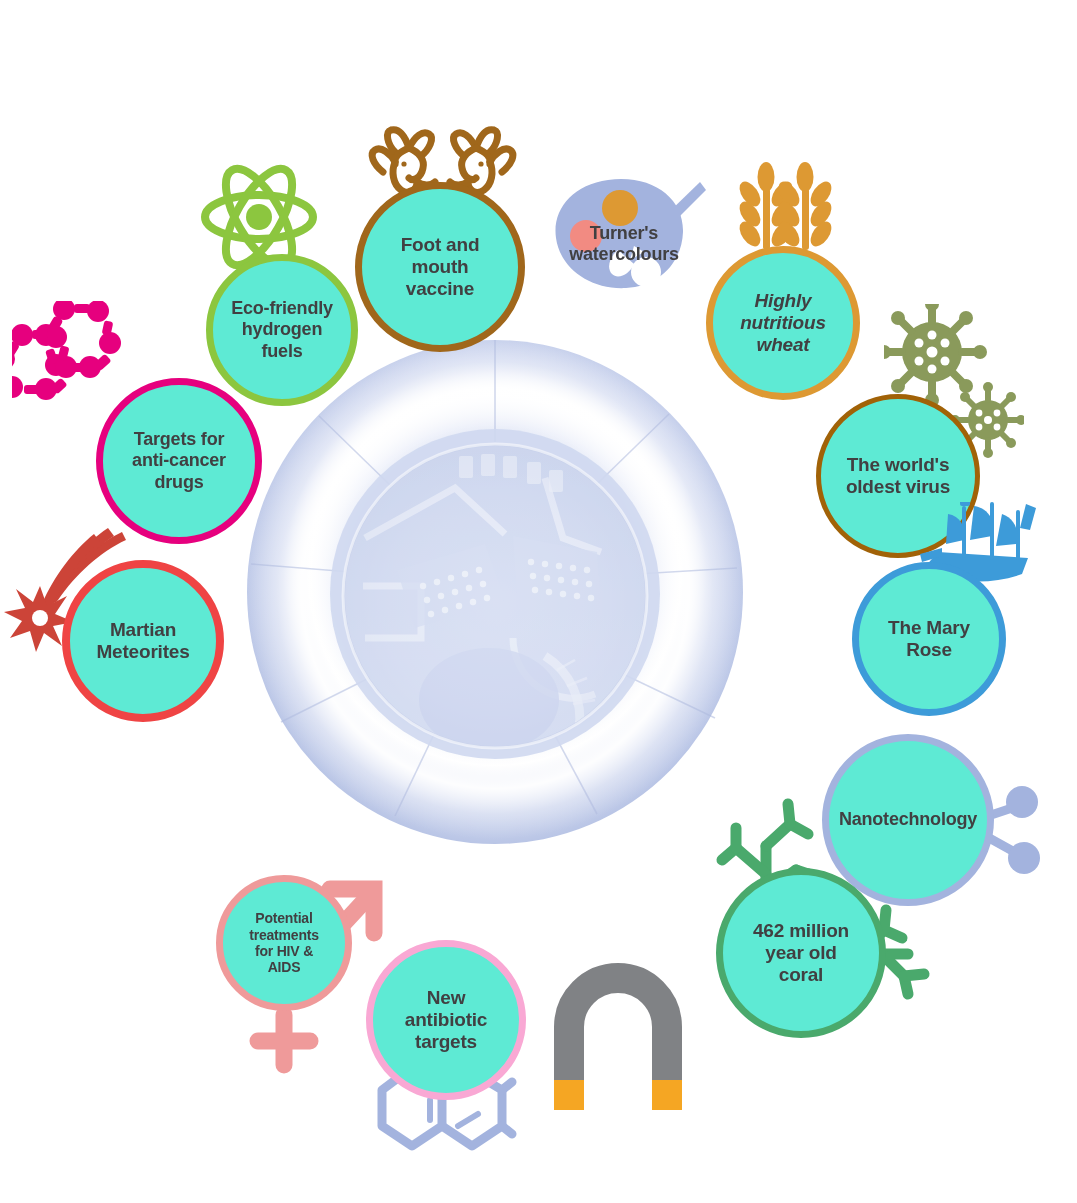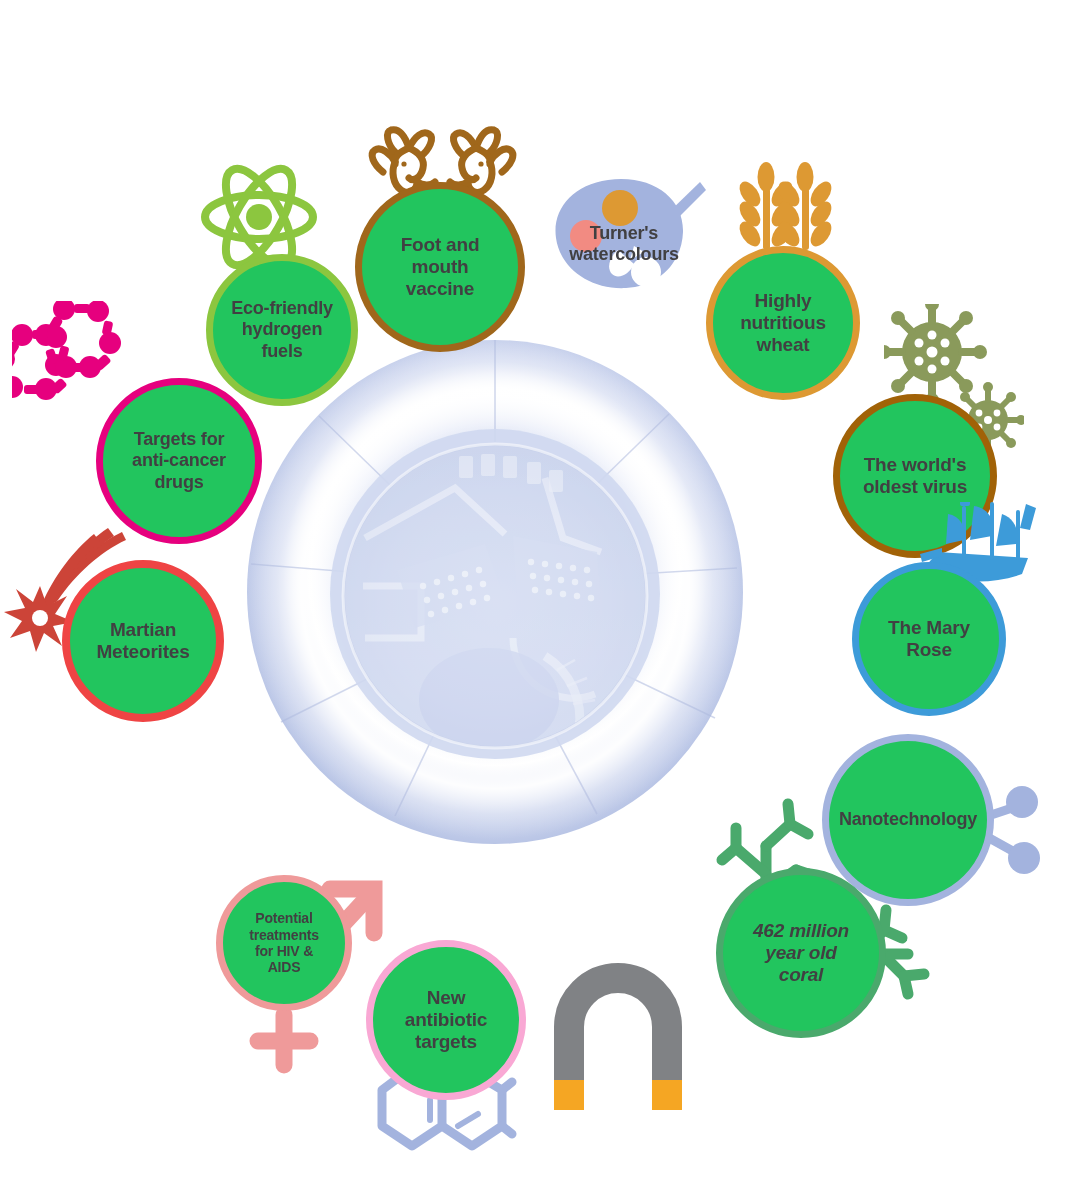--- a/index.html
+++ b/index.html
@@ -28,21 +28,21 @@
     height: 508px;
   }
 
   
   .node {
     position: absolute;
   }
   .node .ring {
     position: absolute;
     border-radius: 50%;
-    background: #22c55e;
+    background: #5eead4;
     box-sizing: border-box;
     display: flex;
     align-items: center;
     justify-content: center;
     text-align: center;
   }
   .node .ring .lbl {
     color: #414042;
     font-weight: bold;
     line-height: 1.17;
@@ -323,21 +323,21 @@
           <ellipse cx="53" cy="34" rx="8" ry="14" transform="rotate(-35 53 34)"></ellipse>
           <ellipse cx="85" cy="34" rx="8" ry="14" transform="rotate(35 85 34)"></ellipse>
           <ellipse cx="53" cy="54" rx="8" ry="14" transform="rotate(-35 53 54)"></ellipse>
           <ellipse cx="85" cy="54" rx="8" ry="14" transform="rotate(35 85 54)"></ellipse>
           <ellipse cx="53" cy="74" rx="8" ry="14" transform="rotate(-35 53 74)"></ellipse>
           <ellipse cx="85" cy="74" rx="8" ry="14" transform="rotate(35 85 74)"></ellipse>
         </g>
       </svg>
     </div>
     <div class="ring" style="left:0; top:0; width:154px; height:154px; border:7px solid #dd9933;">
-      <span class="lbl t19" style="white-space:pre-line;">Highly
+      <span class="lbl t19" style="white-space:pre-line;font-style:italic;">Highly
 nutritious
 wheat</span>
     </div>
   </div>
 
   <div class="node" style="left:816px; top:394px; width:164px; height:164px;">
     <div class="icon" style="left:68px; top:-90px;">
       <svg width="140" height="160" viewBox="0 0 140 160">
         <g fill="#8a9a5b">
 
@@ -400,21 +400,21 @@
               <circle cx="0" cy="0" r="4"></circle>
               <circle cx="-9" cy="-7" r="3.4"></circle>
                 <circle cx="9" cy="-7" r="3.4"></circle>
               <circle cx="-9" cy="7" r="3.4"></circle>
                 <circle cx="9" cy="7" r="3.4"></circle>
             </g>
           </g>
         </g>
       </svg>
     </div>
-    <div class="ring" style="left:17px; top:0; width:164px; height:164px; border:7px solid #a16207;">
+    <div class="ring" style="left:0; top:0; width:164px; height:164px; border:5px solid #a16207;">
       <span class="lbl t19" style="white-space:pre-line;">The world's
 oldest virus</span>
     </div>
   </div>
 
   <div class="node" style="left:852px; top:562px; width:154px; height:154px;">
     <div class="icon" style="left:66px; top:-60px;">
       <svg width="130" height="92" viewBox="0 0 130 92">
         <g fill="#3d9bd9">
 
@@ -486,21 +486,21 @@
           <path d="M192 152 L194 132"></path>
           <path d="M190 176 L212 198"></path>
           <path d="M212 198 L216 216"></path>
           <path d="M212 198 L232 196"></path>
           <path d="M150 176 L166 198"></path>
           <path d="M166 198 L162 216"></path>
         </g>
       </svg>
     </div>
     <div class="ring" style="left:0; top:0; width:170px; height:170px; border:7px solid #4aa96c;">
-      <span class="lbl t19" style="white-space:pre-line;font-style:italic;">462 million
+      <span class="lbl t19" style="white-space:pre-line;">462 million
 year old
 coral</span>
     </div>
   </div>
 
   <div class="node" style="left:544px; top:955px; width:148px; height:158px;">
     <div class="icon" style="left:0; top:0;">
       <svg width="148" height="160" viewBox="0 0 148 160">
         <path d="M25 140 L25 72 A 49 49 0 0 1 123 72 L123 140" fill="none" stroke="#808285" stroke-width="30" stroke-linecap="butt"></path>
         <rect x="10" y="125" width="30" height="30" fill="#f5a623"></rect>

